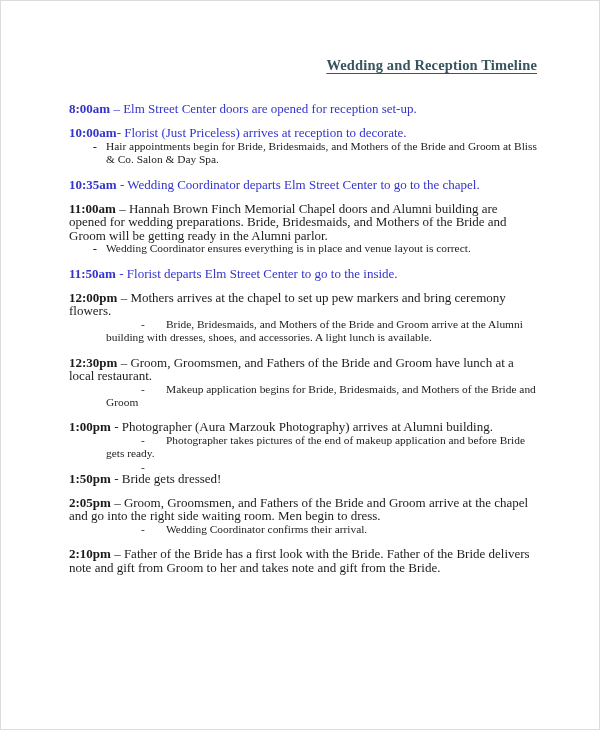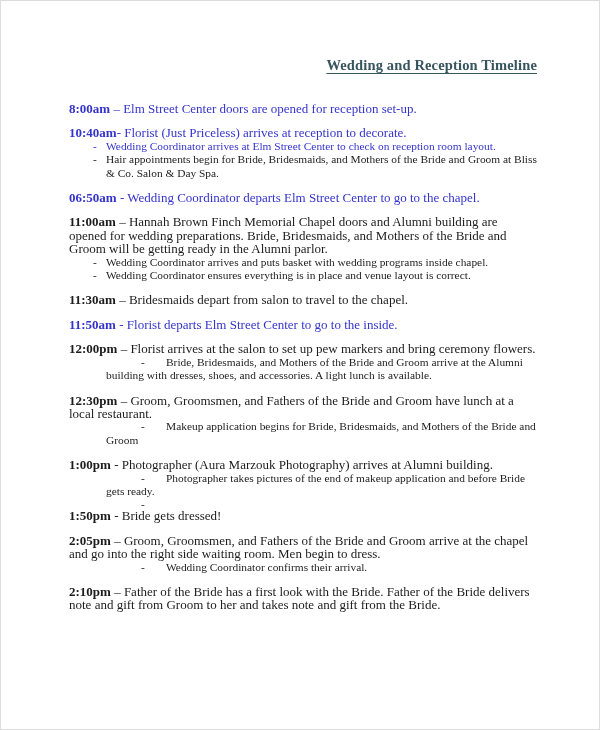--- a/index.html
+++ b/index.html
@@ -90,44 +90,41 @@
 
 <div class="page">
 
   <h1 class="doc-title"><span class="ul">Wedding and Reception Timeline</span></h1>
 
   <div id="timeline">
       <div class="entry">
         <p class="line blue"><span class="time">8:00am</span><span> – </span><span>Elm Street Center doors are opened for reception set-up.</span></p>
       </div>
       <div class="entry">
-        <p class="line blue"><span class="time">10:40am</span><span>- </span><span>Florist (Just Priceless) arrives at reception to decorate.</span></p>
+        <p class="line blue"><span class="time">10:00am</span><span>- </span><span>Florist (Just Priceless) arrives at reception to decorate.</span></p>
         <ul class="bullets">
-          <li class="bullet lvl1 blue"><span class="dash">-</span><span class="btext">Wedding Coordinator arrives at Elm Street Center to check on reception room layout.</span></li>
+          <li class="bullet lvl1 blue"><span class="dash">-</span></li>
           <li class="bullet lvl1"><span class="dash">-</span><span class="btext">Hair appointments begin for Bride, Bridesmaids, and Mothers of the Bride and Groom at Bliss &amp; Co. Salon &amp; Day Spa.</span></li>
         </ul>
       </div>
       <div class="entry">
-        <p class="line blue"><span class="time">06:50am</span><span> - </span><span>Wedding Coordinator departs Elm Street Center to go to the chapel.</span></p>
+        <p class="line blue"><span class="time">10:35am</span><span> - </span><span>Wedding Coordinator departs Elm Street Center to go to the chapel.</span></p>
       </div>
       <div class="entry">
         <p class="line"><span class="time">11:00am</span><span> – </span><span>Hannah Brown Finch Memorial Chapel doors and Alumni building are opened for wedding preparations.  Bride, Bridesmaids, and Mothers of the Bride and Groom will be getting ready in the Alumni parlor.</span></p>
         <ul class="bullets">
-          <li class="bullet lvl1"><span class="dash">-</span><span class="btext">Wedding Coordinator arrives and puts basket with wedding programs inside chapel.</span></li>
+          <li class="bullet lvl1"><span class="dash">-</span></li>
           <li class="bullet lvl1"><span class="dash">-</span><span class="btext">Wedding Coordinator ensures everything is in place and venue layout is correct.</span></li>
         </ul>
-      </div>
-      <div class="entry">
-        <p class="line"><span class="time">11:30am</span><span> – </span><span>Bridesmaids depart from salon to travel to the chapel.</span></p>
       </div>
       <div class="entry">
         <p class="line blue"><span class="time">11:50am</span><span> - </span><span>Florist departs Elm Street Center to go to the inside.</span></p>
       </div>
       <div class="entry">
-        <p class="line"><span class="time">12:00pm</span><span> – </span><span>Florist arrives at the salon to set up pew markers and bring ceremony flowers.</span></p>
+        <p class="line"><span class="time">12:00pm</span><span> – </span><span>Mothers arrives at the chapel to set up pew markers and bring ceremony flowers.</span></p>
         <ul class="bullets">
           <li class="bullet lvl2"><span class="dash">-</span><span class="btext">Bride, Bridesmaids, and Mothers of the Bride and Groom arrive at the Alumni building with dresses, shoes, and accessories. A light lunch is available.</span></li>
         </ul>
       </div>
       <div class="entry">
         <p class="line"><span class="time">12:30pm</span><span> – </span><span>Groom, Groomsmen, and Fathers of the Bride and Groom have lunch at a local restaurant.</span></p>
         <ul class="bullets">
           <li class="bullet lvl2"><span class="dash">-</span><span class="btext">Makeup application begins for Bride, Bridesmaids, and Mothers of the Bride and Groom</span></li>
         </ul>
       </div>

